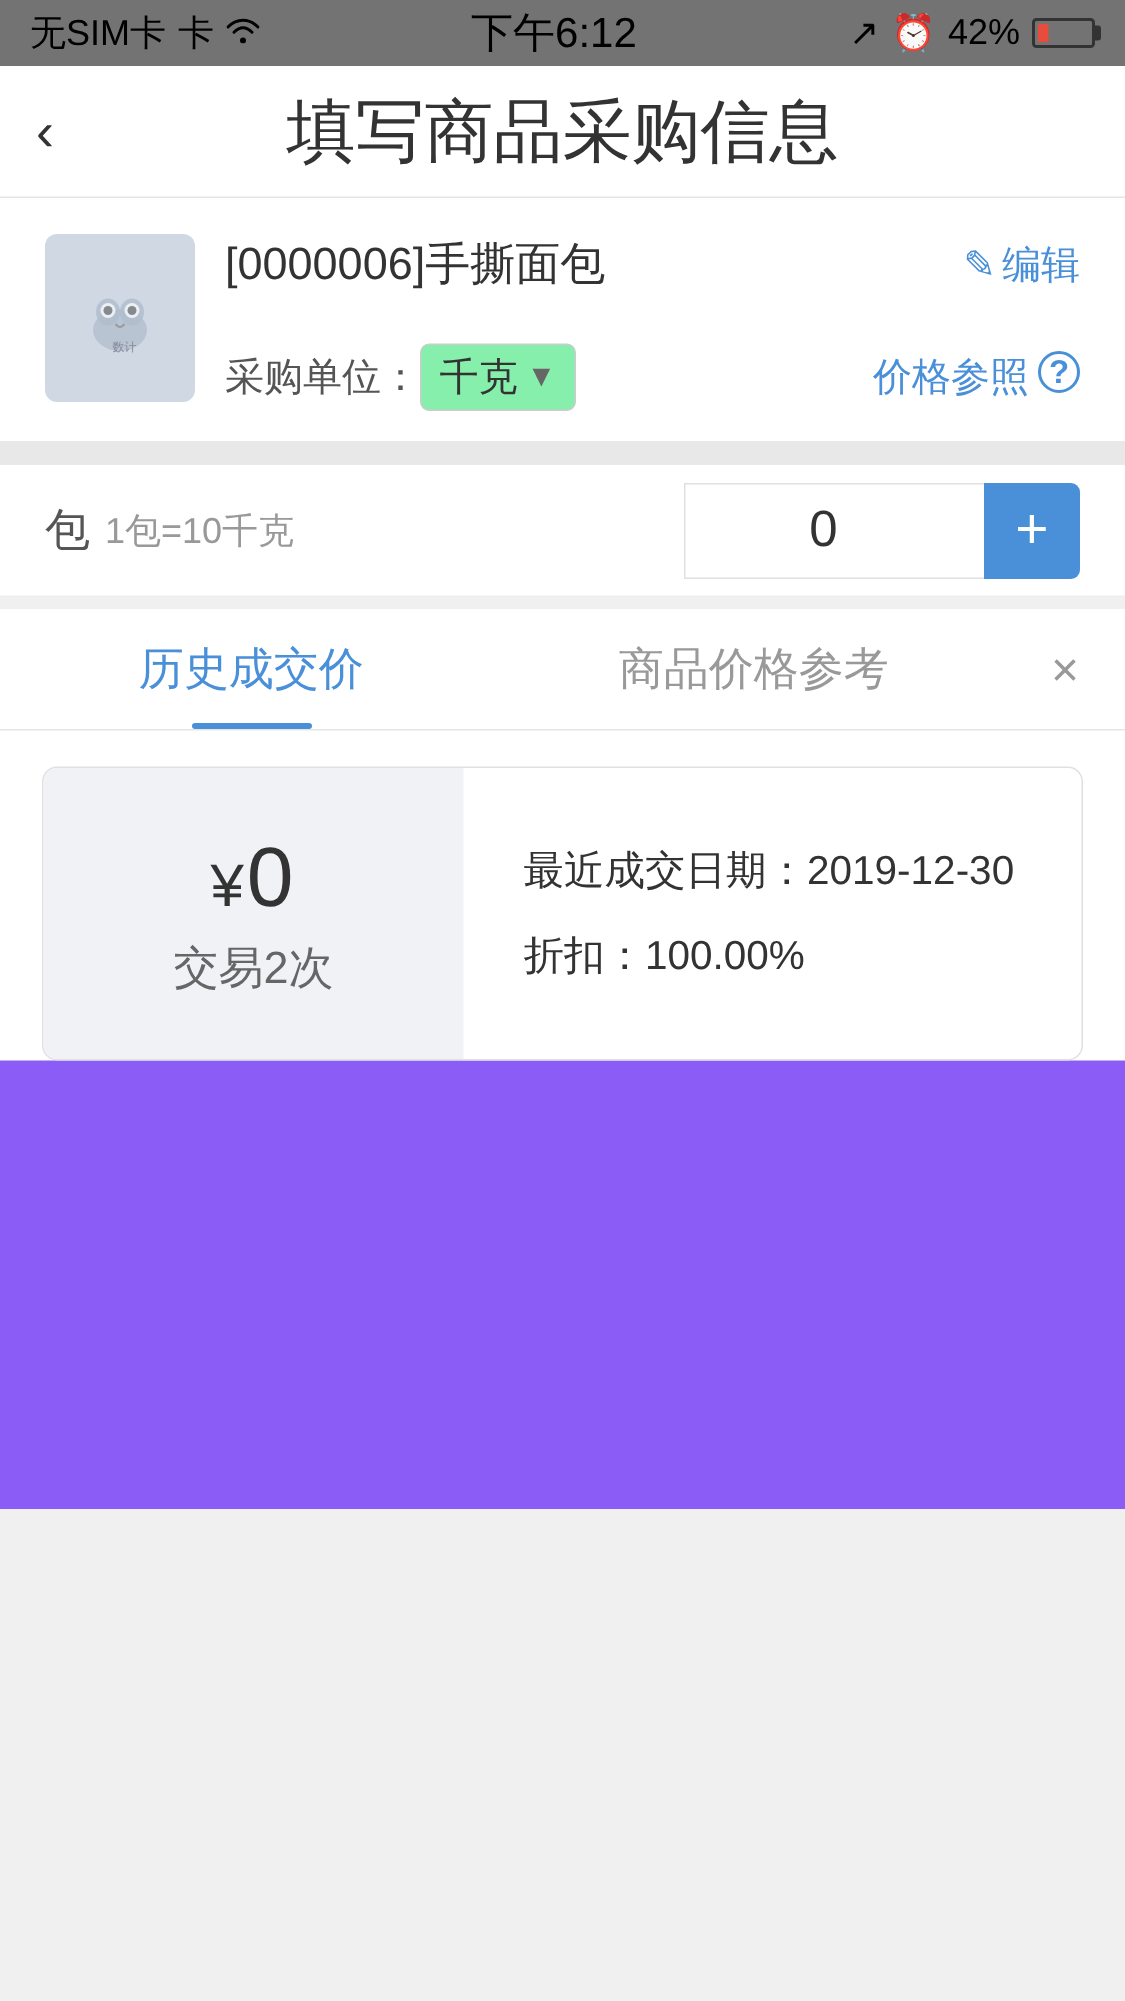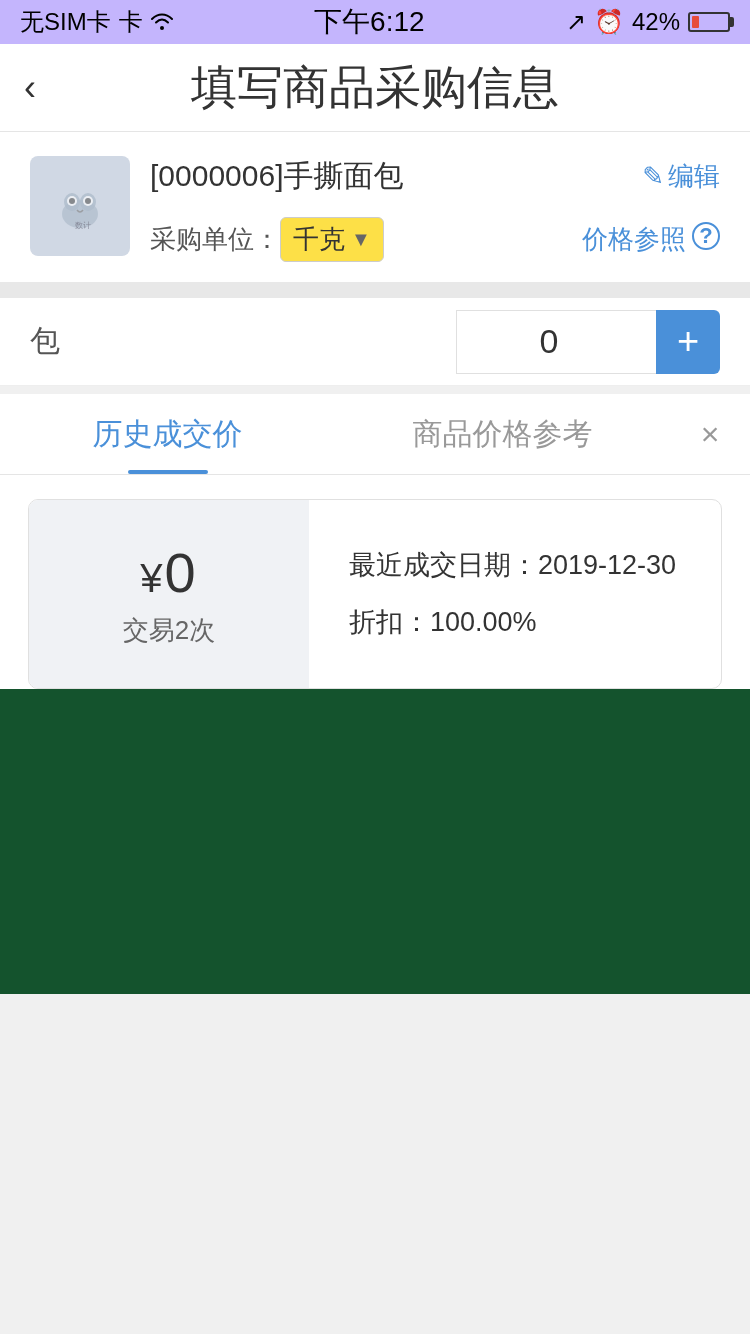--- a/index.html
+++ b/index.html
@@ -10,21 +10,21 @@
       font-family: -apple-system, "PingFang SC", "Helvetica Neue", Arial, sans-serif;
       background: #f0f0f0;
       position: relative;
       overflow-x: hidden;
     }
 
     
     .status-bar {
       width: 750px;
       height: 44px;
-      background: #c4b5fd;
+      background: #737373;
       display: flex;
       align-items: center;
       justify-content: space-between;
       padding: 0 20px;
       font-size: 26px;
       color: #000;
     }
     .status-left { display: flex; align-items: center; gap: 8px; font-size: 24px; }
     .status-center { font-size: 28px; font-weight: 400; }
     .status-right { display: flex; align-items: center; gap: 8px; font-size: 24px; }
@@ -70,21 +70,21 @@
       padding: 24px 30px 20px;
       margin-bottom: 0;
     }
     .product-row {
       display: flex;
       align-items: flex-start;
       gap: 20px;
     }
     .product-image {
       width: 100px;
-      height: 100px;
+      height: 112px;
       background: #d0d8e4;
       border-radius: 8px;
       display: flex;
       align-items: center;
       justify-content: center;
       flex-shrink: 0;
       text-decoration: underline;
     }
     .product-image-inner {
       width: 70px;
@@ -93,21 +93,21 @@
       display: flex;
       align-items: center;
       justify-content: center;
     }
     .owl-svg { width: 60px; height: 60px; }
     .product-details { flex: 1; }
     .product-name-row {
       display: flex;
       justify-content: space-between;
       align-items: center;
-      margin-bottom: 20px;
+      margin-bottom: 32px;
     }
     .product-name {
       font-size: 30px;
       color: #333;
       font-weight: 400;
     }
     .edit-btn {
       font-size: 26px;
       color: #4a90d9;
       display: flex;
@@ -123,21 +123,21 @@
     .unit-label { font-size: 26px; color: #555; }
     .unit-select {
       display: inline-flex;
       align-items: center;
       gap: 6px;
       border: 1px solid #ccc;
       border-radius: 6px;
       padding: 4px 12px;
       font-size: 26px;
       color: #333;
-      background: #fde047;
+      background: #86efac;
       cursor: pointer;
     }
     .unit-dropdown-arrow { font-size: 20px; color: #666; }
     .price-ref-btn {
       font-size: 26px;
       color: #4a90d9;
       display: flex;
       align-items: flex-start;
       gap: 6px;
       cursor: pointer;
@@ -262,42 +262,42 @@
       flex-shrink: 0;
     }
     .price-amount {
       font-size: 56px;
       color: #333;
       font-weight: 400;
       letter-spacing: 2px;
     }
     .price-yen { font-size: 40px; }
     .price-transaction {
-      font-size: 26px;
+      font-size: 30px;
       color: #666;
       margin-top: 8px;
     }
     .price-right {
       flex: 1;
       padding: 32px 28px;
       display: flex;
       flex-direction: column;
       gap: 14px;
       justify-content: center;
     }
     .price-detail-row {
       font-size: 27px;
       color: #333;
       line-height: 1.6;
       margin-left: 12px;
     }
 
     
     .main-content {
-      background: #14532d;
+      background: #8b5cf6;
       min-height: 600px;
     }
   </style>
 </head>
 <body>
 
 <div class="status-bar">
   <div class="status-left">
     <span>无SIM卡</span>
     <span>卡</span>
@@ -366,20 +366,21 @@
       </div>
     </div>
   </div>
 </div>
 
 <div class="divider-thick"></div>
 
 <div class="quantity-section">
   <div class="qty-label-container">
     <span class="qty-unit-badge">包</span>
+    <span class="qty-unit-note">1包=10千克</span>
   </div>
   <div class="qty-input-container">
     <input class="qty-input" type="number" value="0" style="">
     <button class="qty-plus-btn">+</button>
   </div>
 </div>
 
 <div class="main-content">
 
   <div class="tabs-section">

